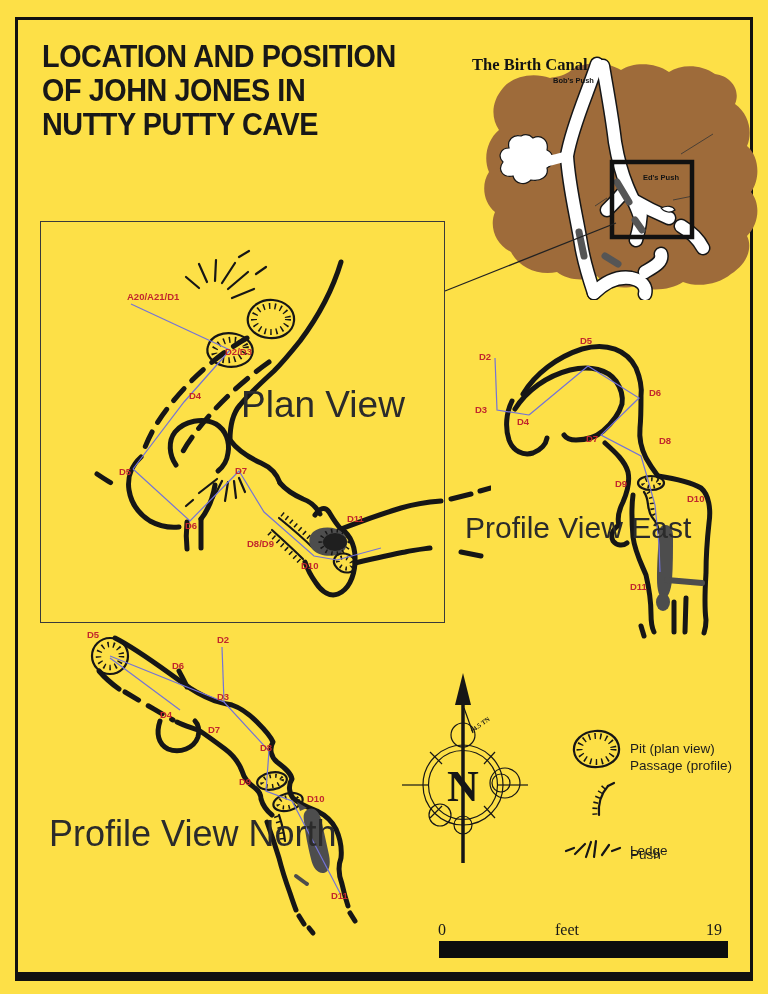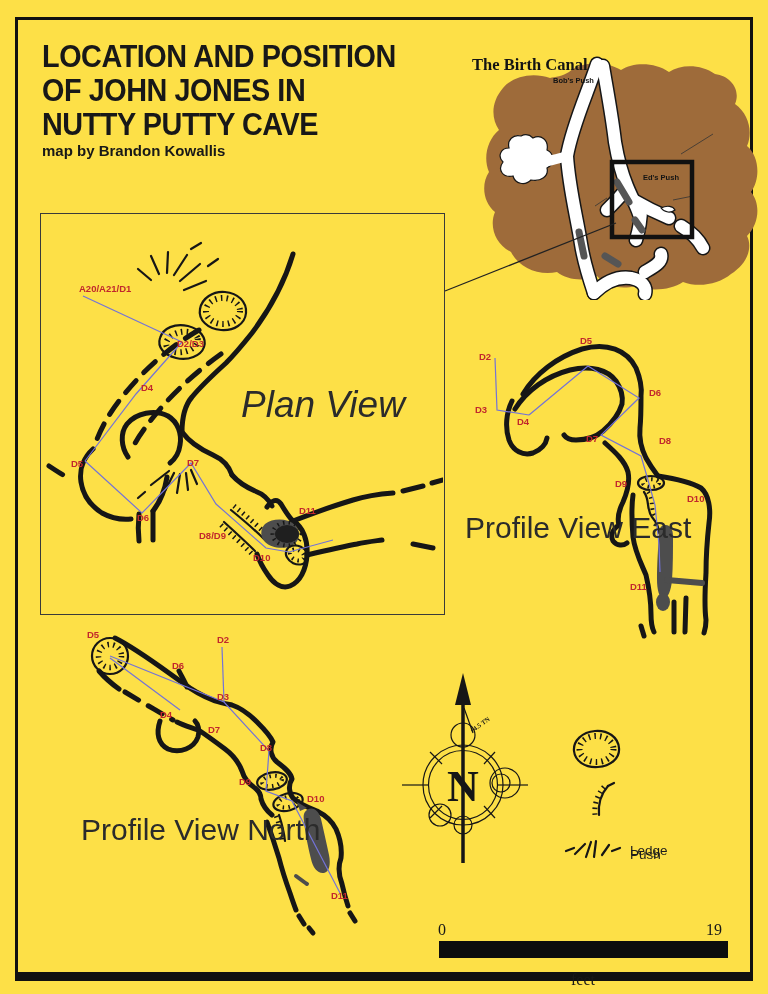--- a/index.html
+++ b/index.html
@@ -5,24 +5,24 @@
   html,body{margin:0;padding:0;background:#e8e8e8;}
   .page{position:relative;width:768px;height:994px;background:#fde047;
         font-family:"Liberation Sans",sans-serif;overflow:hidden;}
   .frame{position:absolute;left:15px;top:17px;width:732px;height:952px;
          border:3px solid #111;border-bottom:9px solid #111;pointer-events:none;}
   .abs{position:absolute;}
   .title-block{left:42px;top:39px;transform:scaleX(.9);transform-origin:0 0;}
   .title-line{font-size:32px;font-weight:700;line-height:34px;letter-spacing:-.5px;color:#181818;white-space:nowrap;}
   .byline{left:42px;top:142px;font-size:15px;font-weight:700;color:#181818;}
   .view-title{color:#2b2b2b;font-weight:400;white-space:nowrap;}
-  #plan-title{left:241px;top:384px;font-size:37px;font-style:italic;}
+  #plan-title{left:241px;top:384px;font-size:37px;}
   #east-title{left:457px;top:511px;font-size:30px;margin-left:8px;}
-  #north-title{left:49px;top:813px;font-size:30px;margin-left:32px;}
-  .planbox{left:40px;top:213px;width:405px;height:402px;border:1.5px solid #3a3a3a;box-sizing:border-box;}
+  #north-title{left:49px;top:813px;font-size:36px;}
+  .planbox{left:40px;top:221px;width:405px;height:402px;border:1.5px solid #3a3a3a;box-sizing:border-box;padding-left:48px;}
   svg{display:block;}
   .wall{fill:none;stroke:#161616;stroke-width:5;stroke-linecap:round;stroke-linejoin:round;}
   .wall-d{fill:none;stroke:#161616;stroke-width:5;stroke-linecap:round;stroke-dasharray:16 11;}
   .thin{fill:none;stroke:#161616;stroke-width:2.2;stroke-linecap:round;}
   .tick{fill:none;stroke:#161616;stroke-dasharray:1.5 4.2;}
   .slope line{stroke:#161616;stroke-width:2.2;stroke-linecap:round;}
   .body{fill:#4d4d4d;stroke:none;}
   .scale-text{font-family:"Liberation Serif",serif;font-size:16px;color:#181818;}
   .legend-text{font-size:13.5px;color:#1c1c1c;line-height:17px;}
   .station-label{font-family:"Liberation Sans",sans-serif;font-weight:bold;font-size:9.5px;}
@@ -31,21 +31,20 @@
 <body>
 
 <div class="page">
   <div class="frame"></div>
 
   <div class="abs title-block">
     <div class="title-line">LOCATION AND POSITION</div>
     <div class="title-line">OF JOHN JONES IN</div>
     <div class="title-line">NUTTY PUTTY CAVE</div>
   </div>
-  <div class="abs byline">map by Brandon Kowallis</div>
 
   <svg class="abs" style="left:455px;top:50px" width="305" height="250" viewBox="0 0 305 250">
     <path fill="#9e6b3a" d="M 95,28 C 78,22 58,26 48,38 C 36,52 36,68 44,80 C 32,90 28,108 34,122 C 26,134 28,152 40,162
          C 34,176 40,194 56,202 C 64,218 84,226 102,222 C 112,230 130,232 142,226 C 150,236 166,240 180,236
          C 196,242 216,240 228,232 C 244,238 264,234 276,224 C 292,214 298,198 292,186 C 304,174 306,154 296,142
          C 306,128 304,106 292,96 C 298,82 294,64 280,54 C 286,40 276,26 260,24 C 246,14 226,14 214,22
          C 200,12 178,12 166,20 C 150,10 124,12 114,22 C 108,26 100,27 95,28 Z"></path>
     <g>
       <g fill="none" stroke="#161616" stroke-width="15" stroke-linecap="round" stroke-linejoin="round">
         <path d="M 142,14 C 133,42 117,76 112,106 C 114,138 122,168 126,194 C 129,213 134,228 139,243"></path>
@@ -310,20 +309,24 @@
     </g>
     <g class="slope">
       <line x1="8" y1="129" x2="16" y2="126"></line>
         <line x1="17" y1="132" x2="27" y2="122"></line>
       <line x1="28" y1="135" x2="33" y2="120"></line>
         <line x1="36" y1="135" x2="38" y2="119"></line>
       <line x1="44" y1="133" x2="51" y2="123"></line>
         <line x1="54" y1="129" x2="62" y2="126"></line>
     </g>
   </svg>
+  <div class="abs legend-text" style="left:630px;top:740px">
+    <div>Pit (plan view)</div>
+    <div>Passage (profile)</div>
+  </div>
   <div class="abs legend-text" style="left:630px;top:842px">Ledge</div>
   <div class="abs legend-text" style="left:630px;top:846px">Push</div>
 
   <div class="abs scale-text" style="left:438px;top:921px">0</div>
-  <div class="abs scale-text" style="left:555px;top:971px;width:40px;text-align:right">feet</div>
+  <div class="abs scale-text" style="left:555px;top:921px;width:40px;text-align:left">feet</div>
   <div class="abs scale-text" style="left:706px;top:921px">19</div>
   <div class="abs" style="left:439px;top:941px;width:289px;height:17px;background:#0d0d0d"></div>
 </div>
 
 </body></html>

